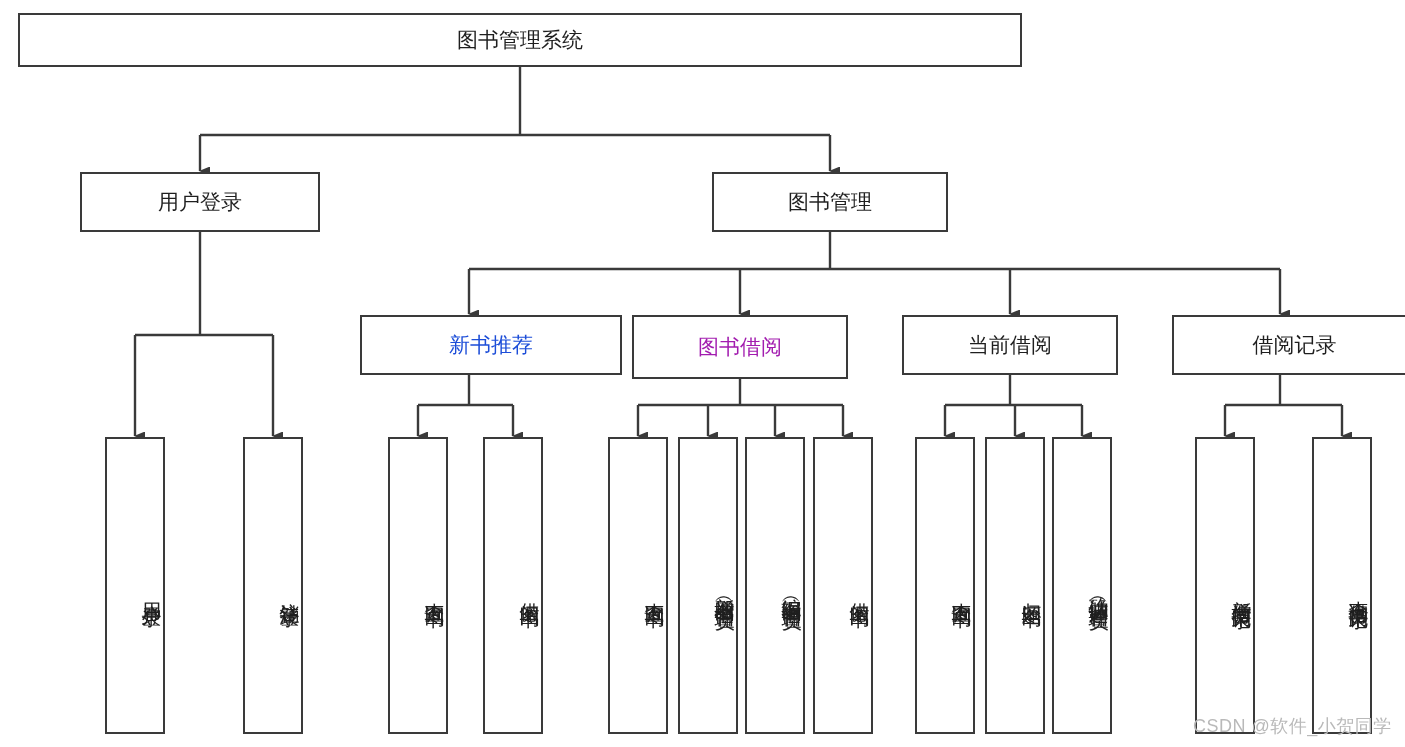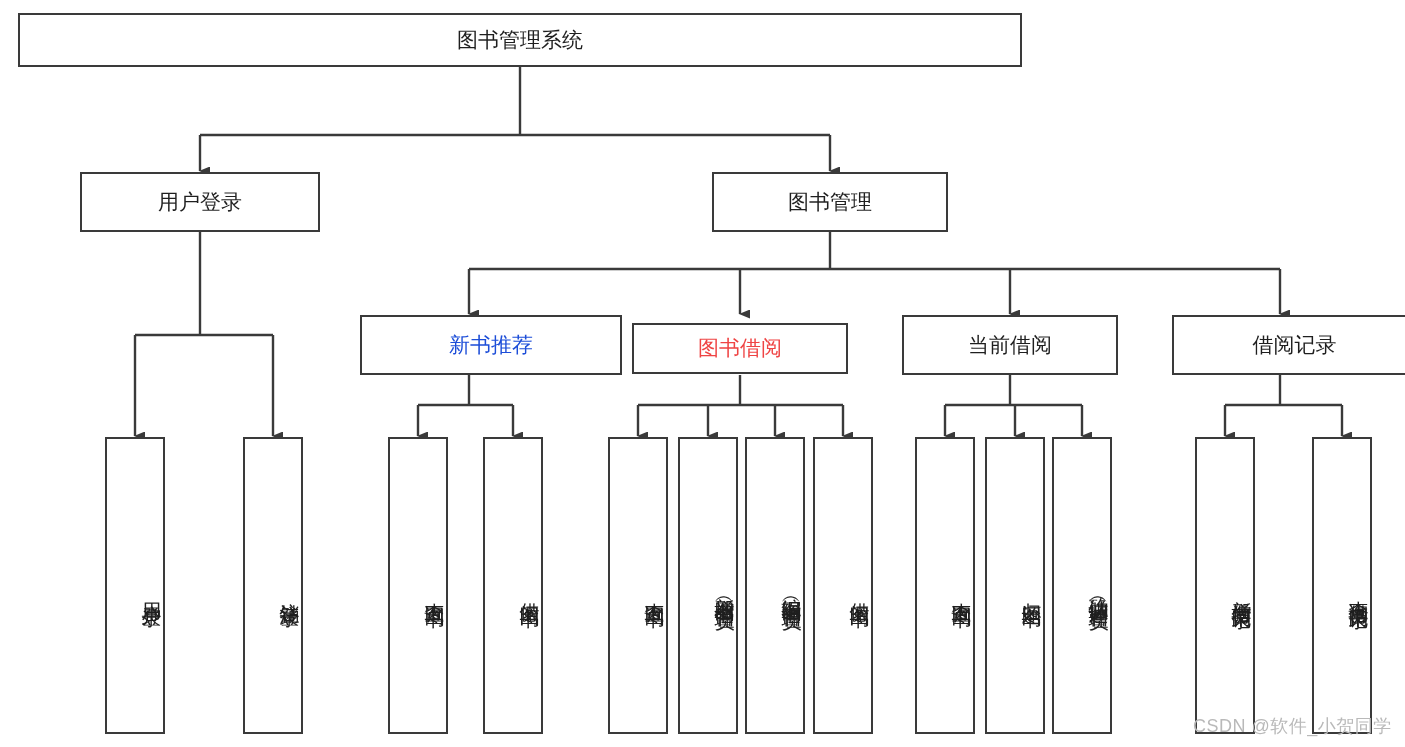--- a/index.html
+++ b/index.html
@@ -119,21 +119,21 @@
       </div>
       <div class="node horiz" style="left: 80px; top: 172px; width: 240px; height: 60px; border-color: rgb(58, 58, 58); color: rgb(31, 31, 31);">
         <span class="node-label">用户登录</span>
       </div>
       <div class="node horiz" style="left: 712px; top: 172px; width: 236px; height: 60px; border-color: rgb(58, 58, 58); color: rgb(31, 31, 31);">
         <span class="node-label">图书管理</span>
       </div>
       <div class="node horiz" style="left: 360px; top: 315px; width: 262px; height: 60px; border-color: rgb(58, 58, 58); color: #1d4ed8; text-align: right;">
         <span class="node-label">新书推荐</span>
       </div>
-      <div class="node horiz" style="left: 632px; top: 315px; width: 216px; height: 51px; border-color: rgb(58, 58, 58); color: #ef4444; margin-top: 8px;">
+      <div class="node horiz" style="left: 632px; top: 315px; width: 216px; height: 64px; border-color: rgb(58, 58, 58); color: #a21caf;">
         <span class="node-label">图书借阅</span>
       </div>
       <div class="node horiz" style="left: 902px; top: 315px; width: 216px; height: 60px; border-color: rgb(58, 58, 58); color: rgb(31, 31, 31); font-family: Liberation Serif, serif;">
         <span class="node-label">当前借阅</span>
       </div>
       <div class="node horiz" style="left: 1172px; top: 315px; width: 245px; height: 60px; border-color: rgb(58, 58, 58); color: rgb(31, 31, 31); text-align: center;">
         <span class="node-label">借阅记录</span>
       </div>
       <div class="node vert" style="left: 105px; top: 437px; width: 60px; height: 297px; border-color: rgb(58, 58, 58); color: rgb(31, 31, 31);">
         <span class="node-label">用户登录</span>

